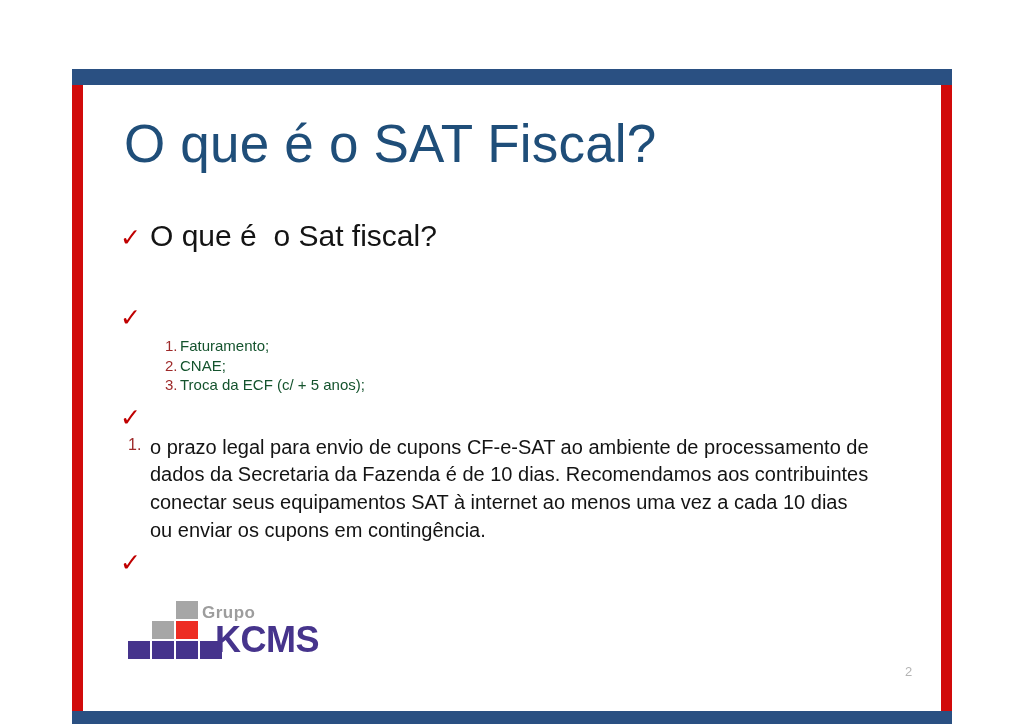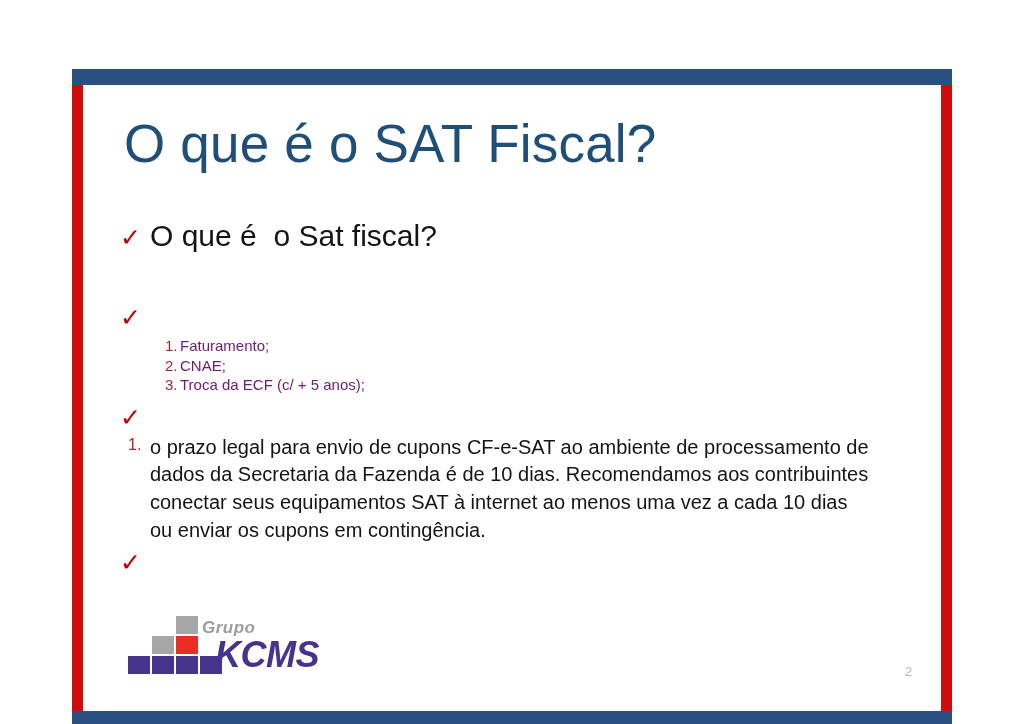--- a/index.html
+++ b/index.html
@@ -120,21 +120,21 @@
   .sub-num {
     color: #9e2a2a;
     font-size: 15px;
     width: 60px;
     flex: 0 0 60px;
     text-align: left;
     padding-left: 45px;
     box-sizing: border-box;
   }
   .sub-label {
-    color: #701a75;
+    color: #14532d;
     font-size: 15px;
   }
 
   
   .para-block {
     display: flex;
     align-items: flex-start;
     margin-top: 4px;
   }
   .para-num {
@@ -150,24 +150,23 @@
     color: #141414;
     font-size: 20px;
     line-height: 1.38;
     width: 720px;
   }
 
   
   .logo {
     position: absolute;
     left: 128px;
-    top: 580px;
+    top: 565px;
     width: 200px;
     height: 62px;
-    font-style: italic;
   }
   .logo-blocks {
     position: absolute;
     left: 0; top: 0;
     width: 92px;
     height: 58px;
   }
   .blk {
     position: absolute;
     width: 22px;

